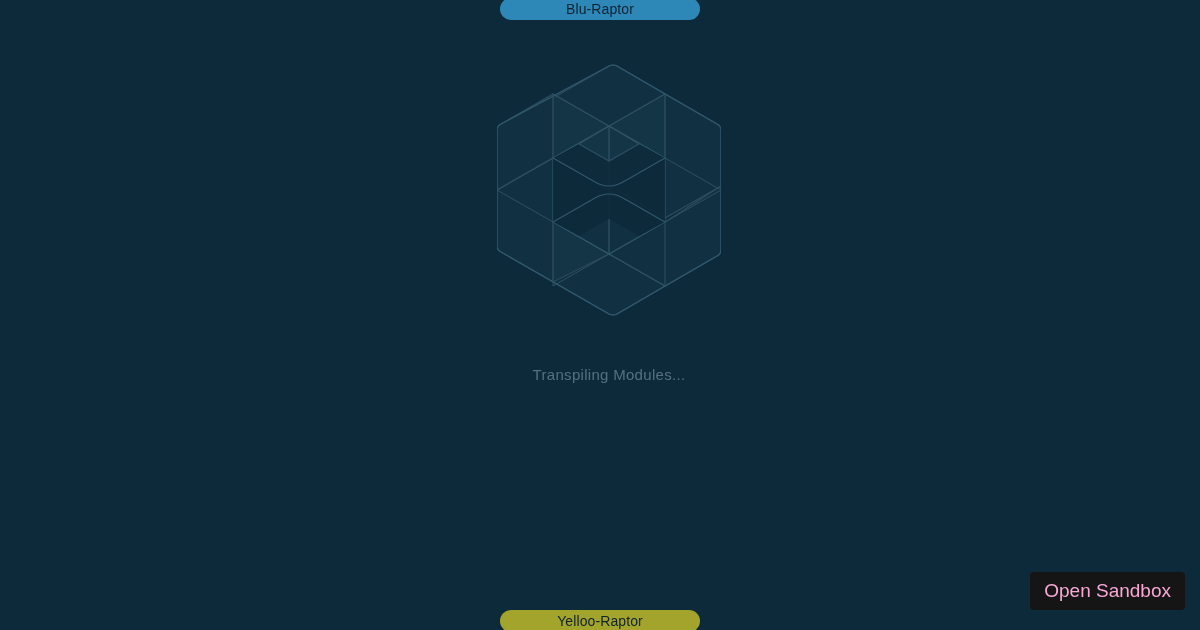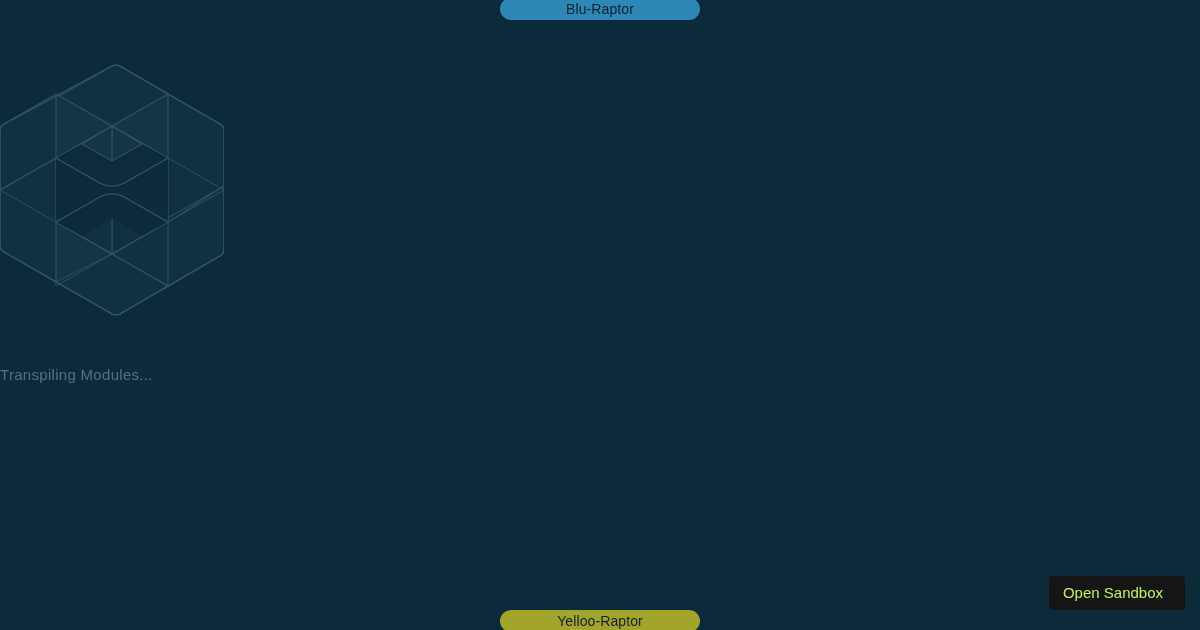--- a/index.html
+++ b/index.html
@@ -46,21 +46,22 @@
 
   
   .loader-stage {
     position: absolute;
     top: 0;
     left: 0;
     width: 1200px;
     height: 520px;
     display: flex;
     flex-direction: column;
-    align-items: flex-start;
+    align-items: center;
+    padding-left: 18px;
   }
 
   .logo-wrap {
     margin-top: 62px;
     width: 224px;
     height: 256px;
     display: block;
   }
 
   .logo-wrap svg {
@@ -77,26 +78,26 @@
     white-space: nowrap;
     user-select: none;
   }
 
   
   .open-sandbox-btn {
     position: absolute;
     right: 15px;
     bottom: 20px;
     background: #151515;
-    color: #bef264;
+    color: #f9a8d4;
     border: none;
     border-radius: 4px;
-    padding: 9px 22px 10px 14px;
+    padding: 9px 14px 10px 14px;
     font-family: "Liberation Sans", sans-serif;
-    font-size: 15px;
+    font-size: 19px;
     line-height: 1;
     cursor: pointer;
     white-space: nowrap;
   }
 </style>
 </head>
 <body>
 
 <div class="pill pill--top">
   <span>Blu-Raptor</span>

